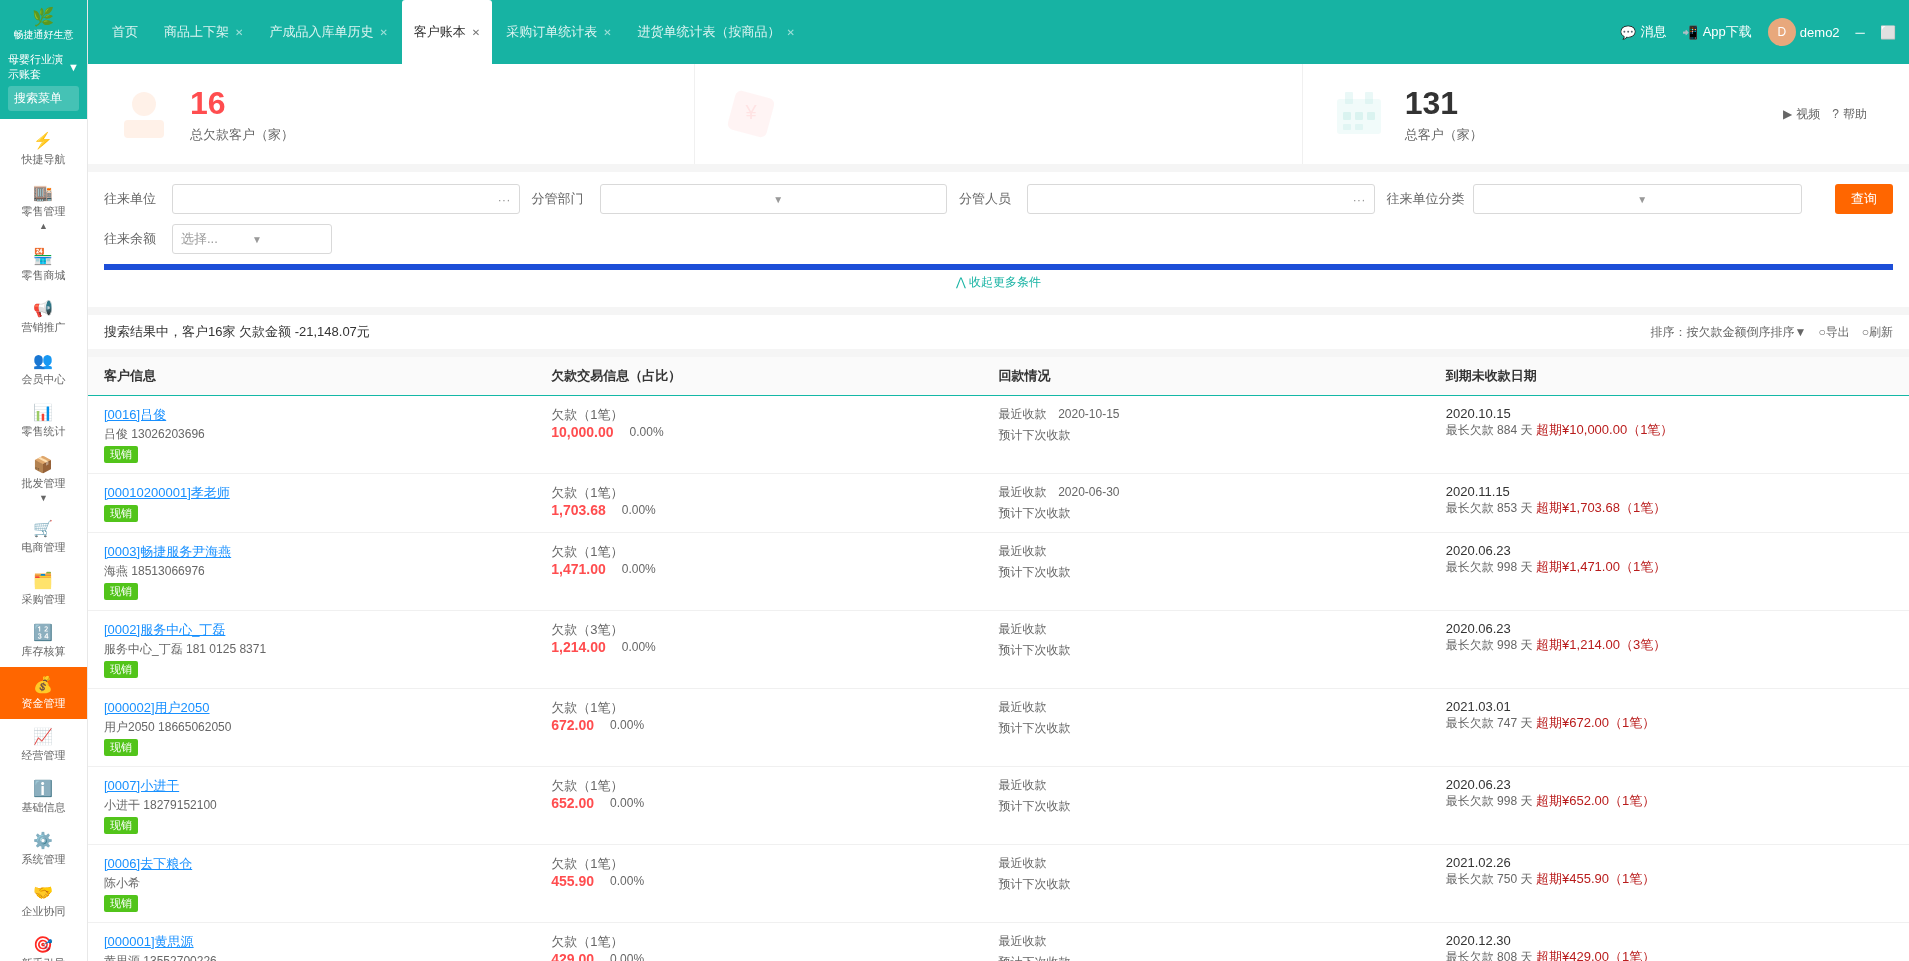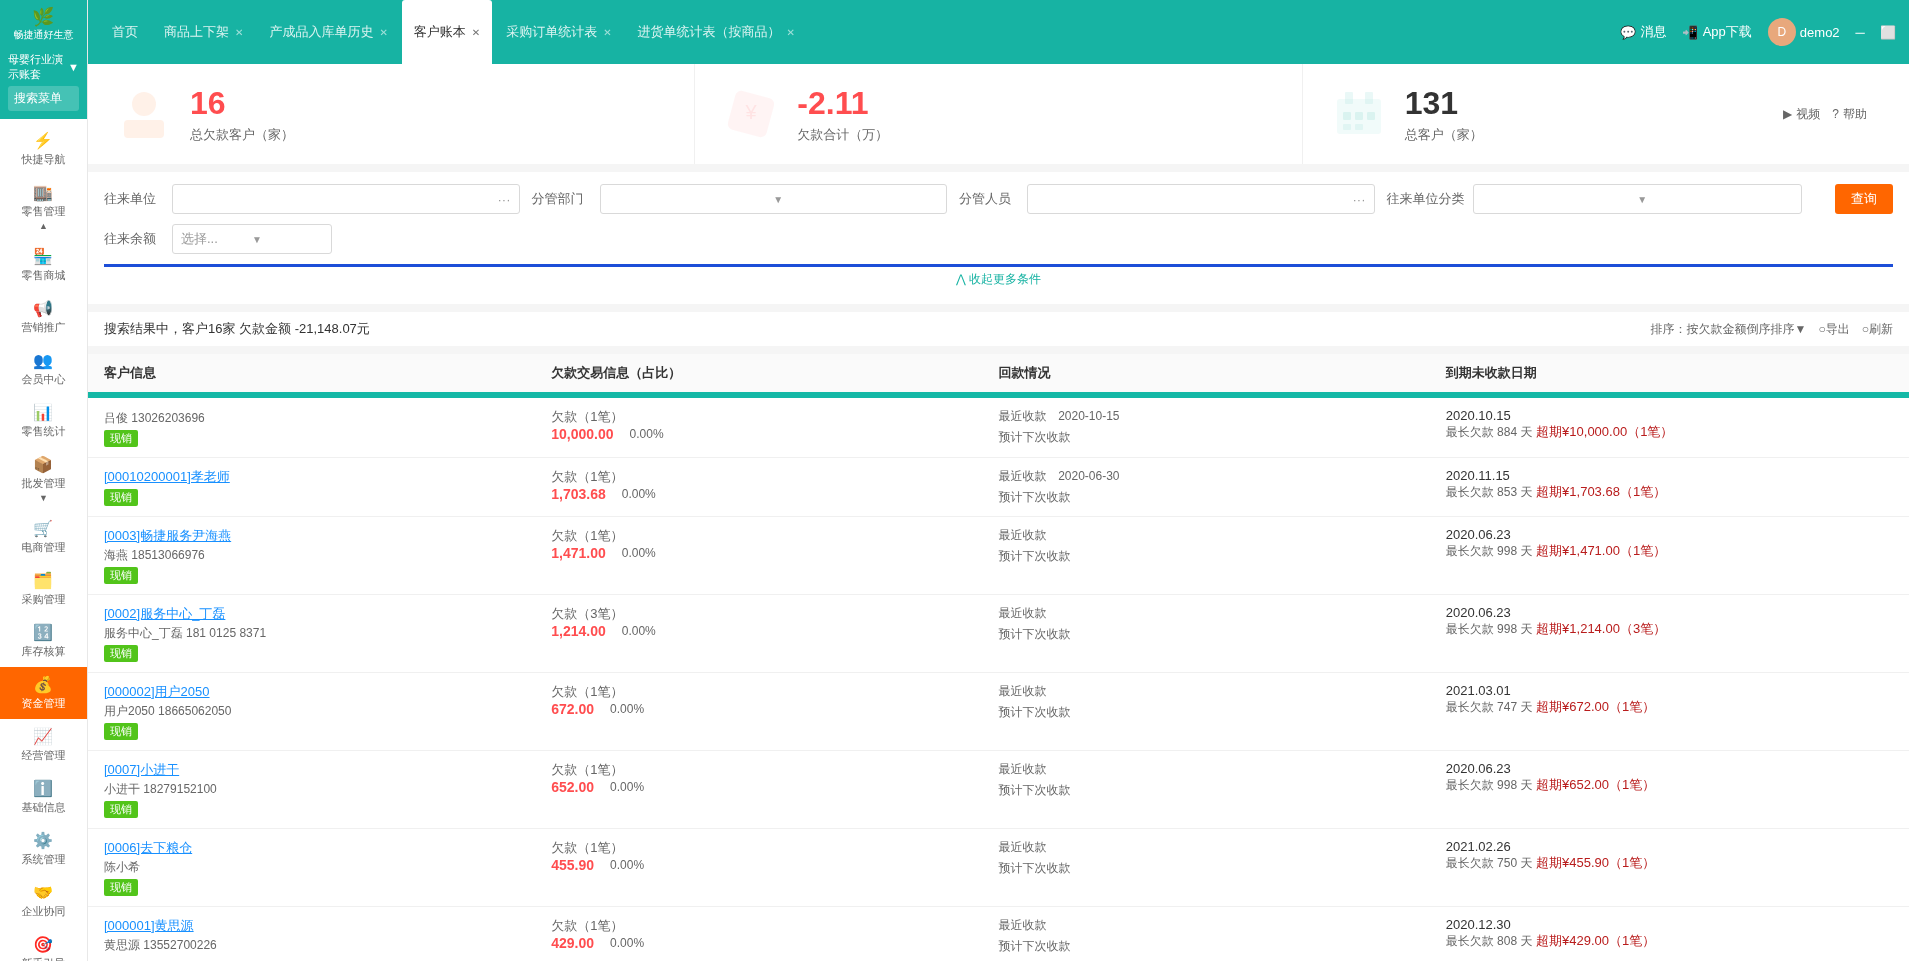--- a/index.html
+++ b/index.html
@@ -51,31 +51,31 @@
     .filter-section { background: #fff; padding: 12px 16px; margin-bottom: 8px; }
     .filter-row { display: flex; align-items: center; gap: 12px; margin-bottom: 10px; }
     .filter-item { display: flex; align-items: center; gap: 8px; flex: 1; }
     .filter-label { color: #666; font-size: 13px; white-space: nowrap; min-width: 60px; }
     .filter-input-with-dots { display: flex; align-items: center; border: 1px solid #d9d9d9; border-radius: 3px; padding: 5px 8px; flex: 1; height: 30px; }
     .filter-dots { color: #999; margin-left: auto; }
     .filter-select { display: flex; align-items: center; border: 1px solid #d9d9d9; border-radius: 3px; padding: 5px 8px; flex: 1; height: 30px; cursor: pointer; background: #fff; }
     .filter-select span { flex: 1; color: #999; font-size: 13px; }
     .filter-select .arrow { color: #999; font-size: 10px; }
     .filter-btn-search { background: #ff6600; color: #fff; border: none; border-radius: 3px; padding: 6px 16px; cursor: pointer; font-size: 13px; white-space: nowrap; margin-left: 21px; }
-    .collapse-bar { text-align: center; padding: 4px; color: #17b3a3; font-size: 12px; cursor: pointer; border-top: 3px solid #1d4ed8; margin-top: 4px; }
+    .collapse-bar { text-align: center; padding: 4px; color: #17b3a3; font-size: 12px; cursor: pointer; border-top: 6px solid #1d4ed8; margin-top: 4px; }
 
     
     .result-bar { background: #fff; padding: 8px 16px; display: flex; align-items: center; justify-content: space-between; margin-bottom: 8px; font-size: 13px; }
     .result-info { color: #333; }
     .result-actions { display: flex; align-items: center; gap: 12px; color: #666; font-size: 12px; }
     .result-actions span { display: flex; align-items: center; cursor: pointer; }
 
     
     .table-container { background: #fff; }
-    .table-header { display: grid; grid-template-columns: 2fr 2fr 2fr 2fr; padding: 10px 16px; background: #fafafa; border-bottom: 6px solid #14b8a6; font-weight: bold; color: #333; font-size: 13px; }
+    .table-header { display: grid; grid-template-columns: 2fr 2fr 2fr 2fr; padding: 10px 16px; background: #fafafa; border-bottom: 1px solid #14b8a6; font-weight: bold; color: #333; font-size: 13px; }
     .table-row { display: grid; grid-template-columns: 2fr 2fr 2fr 2fr; padding: 10px 16px; border-bottom: 1px solid #f0f0f0; align-items: start; }
     .customer-name { color: #1890ff; font-size: 13px; cursor: pointer; text-decoration: underline; }
     .customer-sub { color: #666; font-size: 12px; margin-top: 2px; }
     .tag-cash { background: #52c41a; color: #fff; font-size: 11px; padding: 1px 6px; border-radius: 2px; display: inline-block; margin-top: 3px; }
     .debt-count { color: #666; font-size: 13px; }
     .debt-amount { color: #ff4d4f; font-size: 14px; font-weight: bold; }
     .debt-ratio { color: #666; font-size: 12px; }
     .debt-info { display: flex; gap: 16px; align-items: center; }
     .recent-payment-label { color: #666; font-size: 12px; }
     .recent-payment-date { color: #666; font-size: 12px; margin-left: 8px; }
@@ -233,24 +233,20 @@
           <div class="stat-label">总欠款客户（家）</div>
         </div>
       </div>
       <div class="stat-card">
         <div class="stat-icon">
           <svg width="60" height="60" viewBox="0 0 60 60">
             <rect x="10" y="10" width="40" height="40" rx="6" fill="#ff4d4f" opacity="0.2" transform="rotate(15 30 30)"></rect>
             <text x="30" y="35" text-anchor="middle" font-size="20" fill="#ff4d4f" opacity="0.4">¥</text>
           </svg>
         </div>
-        <div class="stat-info">
-          <div class="stat-number red">-2.11</div>
-          <div class="stat-label">欠款合计（万）</div>
-        </div>
       </div>
       <div class="stat-card">
         <div class="stat-icon">
           <svg width="60" height="60" viewBox="0 0 60 60">
             <rect x="8" y="15" width="44" height="35" rx="3" fill="#17b3a3" opacity="0.2"></rect>
             <rect x="16" y="8" width="8" height="12" rx="1" fill="#17b3a3" opacity="0.3"></rect>
             <rect x="36" y="8" width="8" height="12" rx="1" fill="#17b3a3" opacity="0.3"></rect>
             <rect x="14" y="28" width="8" height="8" rx="1" fill="#17b3a3" opacity="0.4"></rect>
             <rect x="26" y="28" width="8" height="8" rx="1" fill="#17b3a3" opacity="0.4"></rect>
             <rect x="38" y="28" width="8" height="8" rx="1" fill="#17b3a3" opacity="0.4"></rect>
@@ -343,20 +339,21 @@
     <div class="table-container">
       <div class="table-header">
         <div>客户信息</div>
         <div>欠款交易信息（占比）</div>
         <div>回款情况</div>
         <div>到期未收款日期</div>
       </div>
 
       <div class="table-row">
         <div>
+          <div class="customer-name">[0016]吕俊</div>
           <div class="customer-sub">吕俊  13026203696</div>
           <span class="tag-cash">现销</span>
         </div>
         <div>
           <div class="debt-count">欠款（1笔）</div>
           <div class="debt-info">
             <div class="debt-amount">10,000.00</div>
             <div class="debt-ratio">0.00%</div>
           </div>
         </div>

